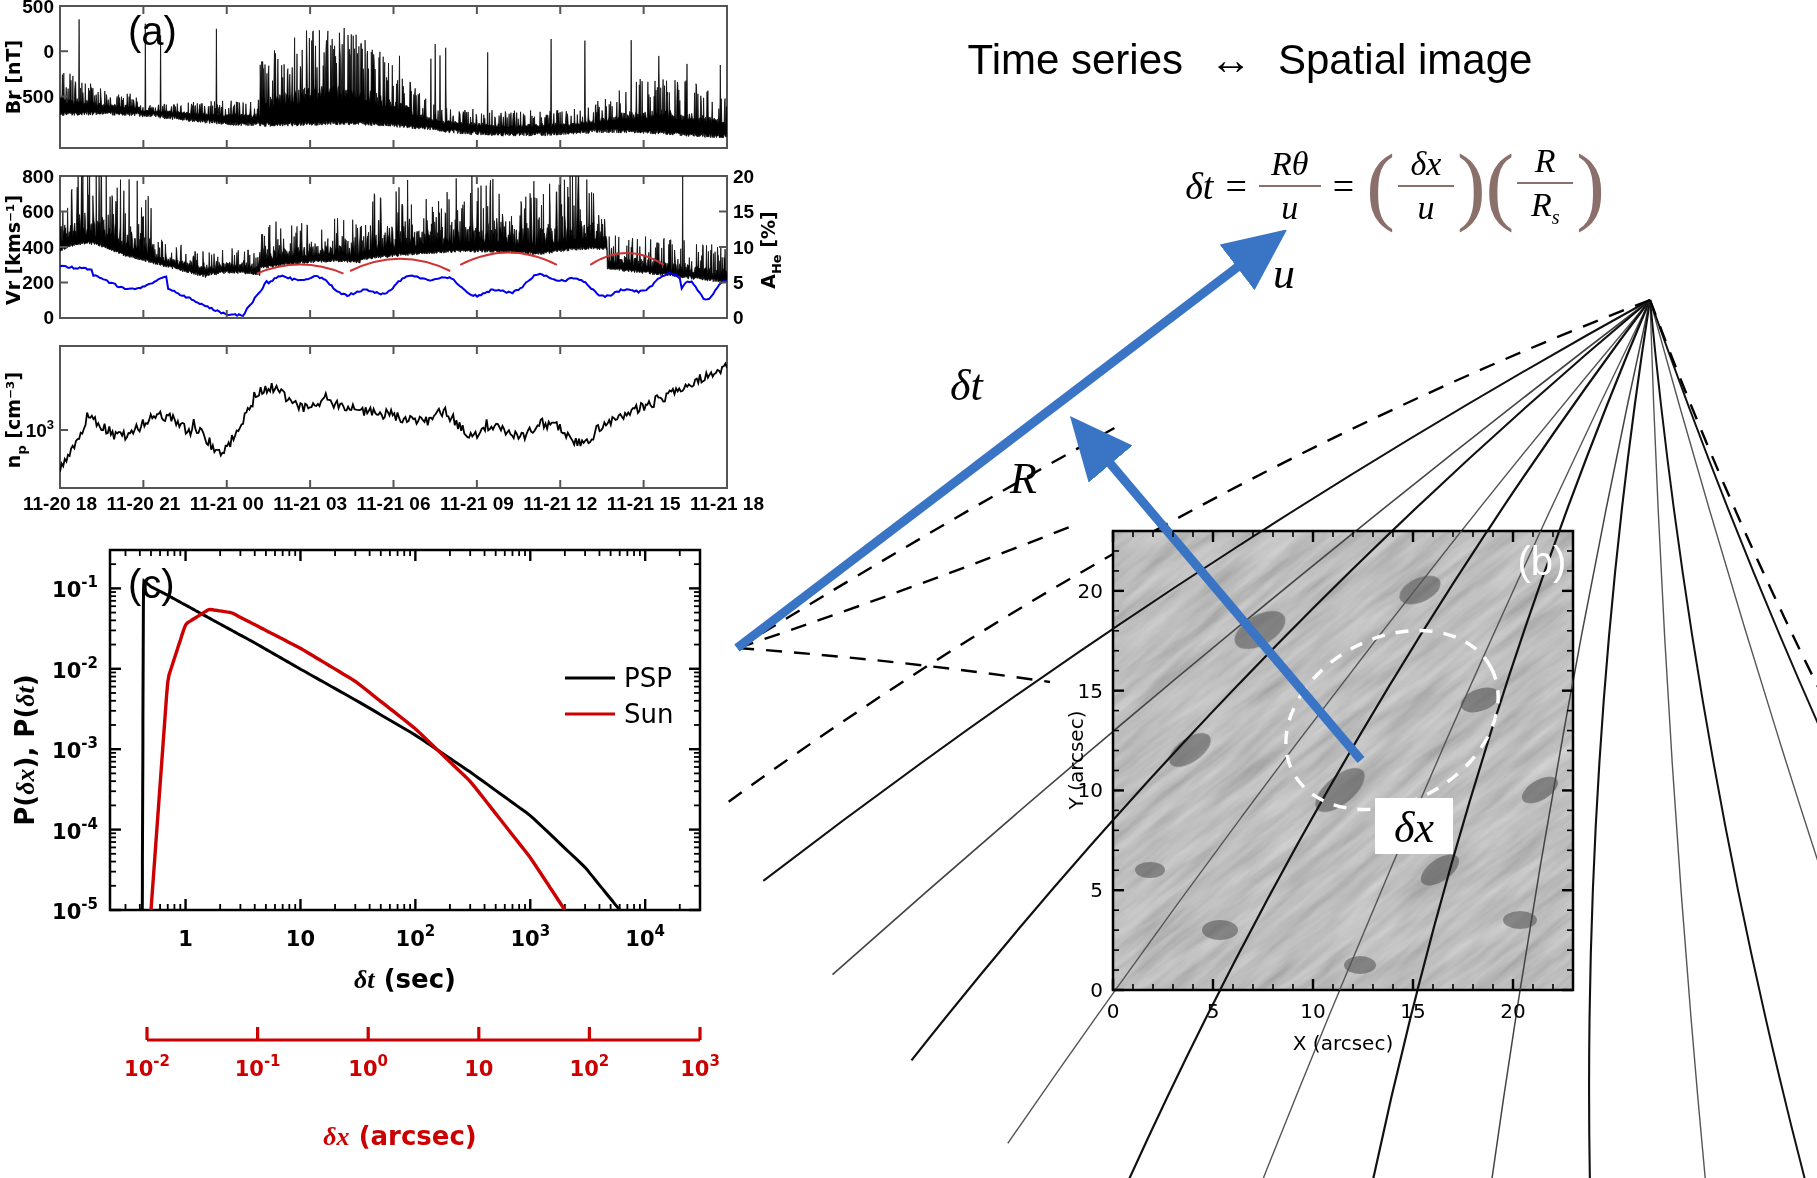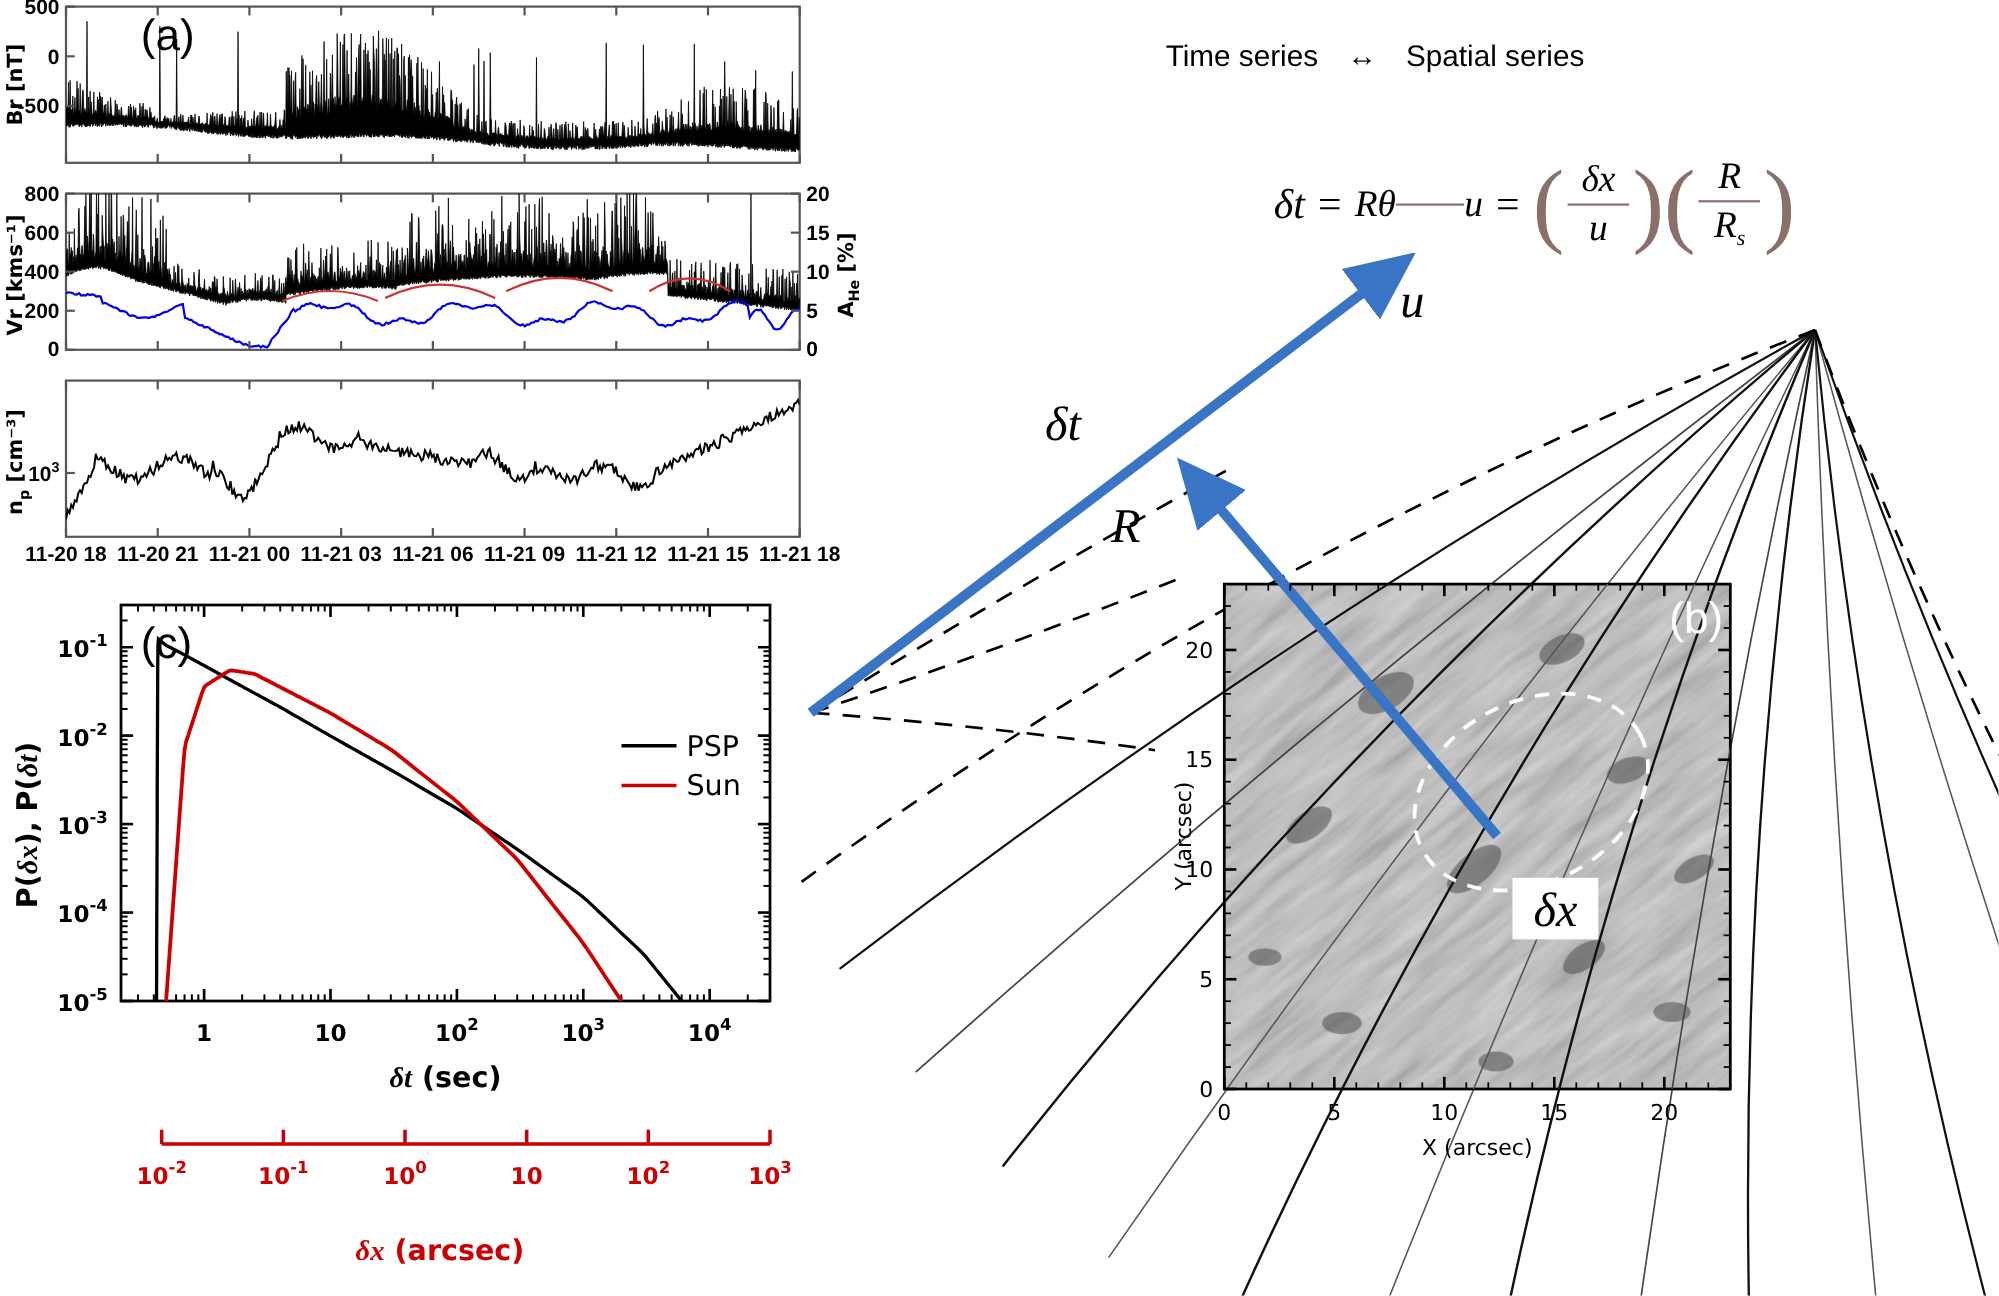--- a/index.html
+++ b/index.html
@@ -4,21 +4,21 @@
 <style>
   html,body{margin:0;padding:0;background:#ffffff;}
   body{width:1817px;height:1178px;position:relative;overflow:hidden;
        font-family:"Liberation Sans",sans-serif;color:#000;}
   .abs{position:absolute;}
   svg{display:block;}
   .ylab{font-family:"DejaVu Sans",sans-serif;font-weight:bold;font-size:19px;}
   .tick{font-family:"Liberation Sans",sans-serif;font-weight:bold;font-size:19px;}
   .tickc{font-family:"DejaVu Sans",sans-serif;font-weight:bold;font-size:21px;}
   .panlbl{font-family:"Liberation Sans",sans-serif;font-size:40px;}
-  .headtxt{font-family:"Liberation Sans",sans-serif;font-size:27px;}
+  .headtxt{font-family:"Liberation Sans",sans-serif;font-size:42px;}
   .mathi{font-family:"Liberation Serif",serif;font-style:italic;}
   .red{color:#cc0000;fill:#cc0000;}
 </style>
 </head>
 <body>
 
 <div class="abs" style="left:0px;top:0px;width:790px;height:520px;text-align:center;">
   <svg width="790" height="520" viewBox="0 0 790 520">
     <defs>
       <clipPath id="clipA">
@@ -412,28 +412,28 @@
       <text x="624" y="167" style="font-family:'DejaVu Sans',sans-serif;font-size:26px;">PSP</text>
       <line x1="565" y1="194" x2="615" y2="194" stroke="#cc0000" stroke-width="3.2"></line>
       <text x="624" y="203" style="font-family:'DejaVu Sans',sans-serif;font-size:26px;">Sun</text>
     </g>
   </svg>
 </div>
 
 <div class="abs" style="left:900px;top:36px;width:700px;text-align:center;">
   <span class="headtxt">Time series</span>
   <span class="headtxt" style="padding:0 22px;">↔</span>
-  <span class="headtxt">Spatial series</span>
+  <span class="headtxt">Spatial image</span>
 </div>
 
 <div class="abs" style="left:1075px;top:128px;width:640px;height:115px;">
   <div style="display:flex;align-items:center;justify-content:center;height:115px;font-size:34px;">
     <span class="mathi" style="font-size:38px;">δt</span>
     <span style="padding:0 12px;font-family:'Liberation Serif',serif;font-size:38px;">=</span>
-    <span style="display:inline-flex;flex-direction:row;align-items:center;line-height:1.05;">
+    <span style="display:inline-flex;flex-direction:column;align-items:center;line-height:1.05;">
       <span class="mathi" style="font-size:34px;">Rθ</span>
       <span style="display:block;width:62px;height:2px;background:#8a6f6a;margin:3px 0;"></span>
       <span class="mathi" style="font-size:34px;">u</span>
     </span>
     <span style="padding:0 12px;font-family:'Liberation Serif',serif;font-size:38px;">=</span>
     <span style="display:inline-flex;align-items:center;">
       <span style="font-family:'Liberation Serif',serif;font-size:86px;color:#8a6f6a;line-height:0.8;">(</span>
       <span style="display:inline-flex;flex-direction:column;align-items:center;line-height:1.05;padding:0 3px;">
         <span class="mathi" style="font-size:34px;">δx</span>
         <span style="display:block;width:56px;height:2px;background:#8a6f6a;margin:3px 0;"></span>

